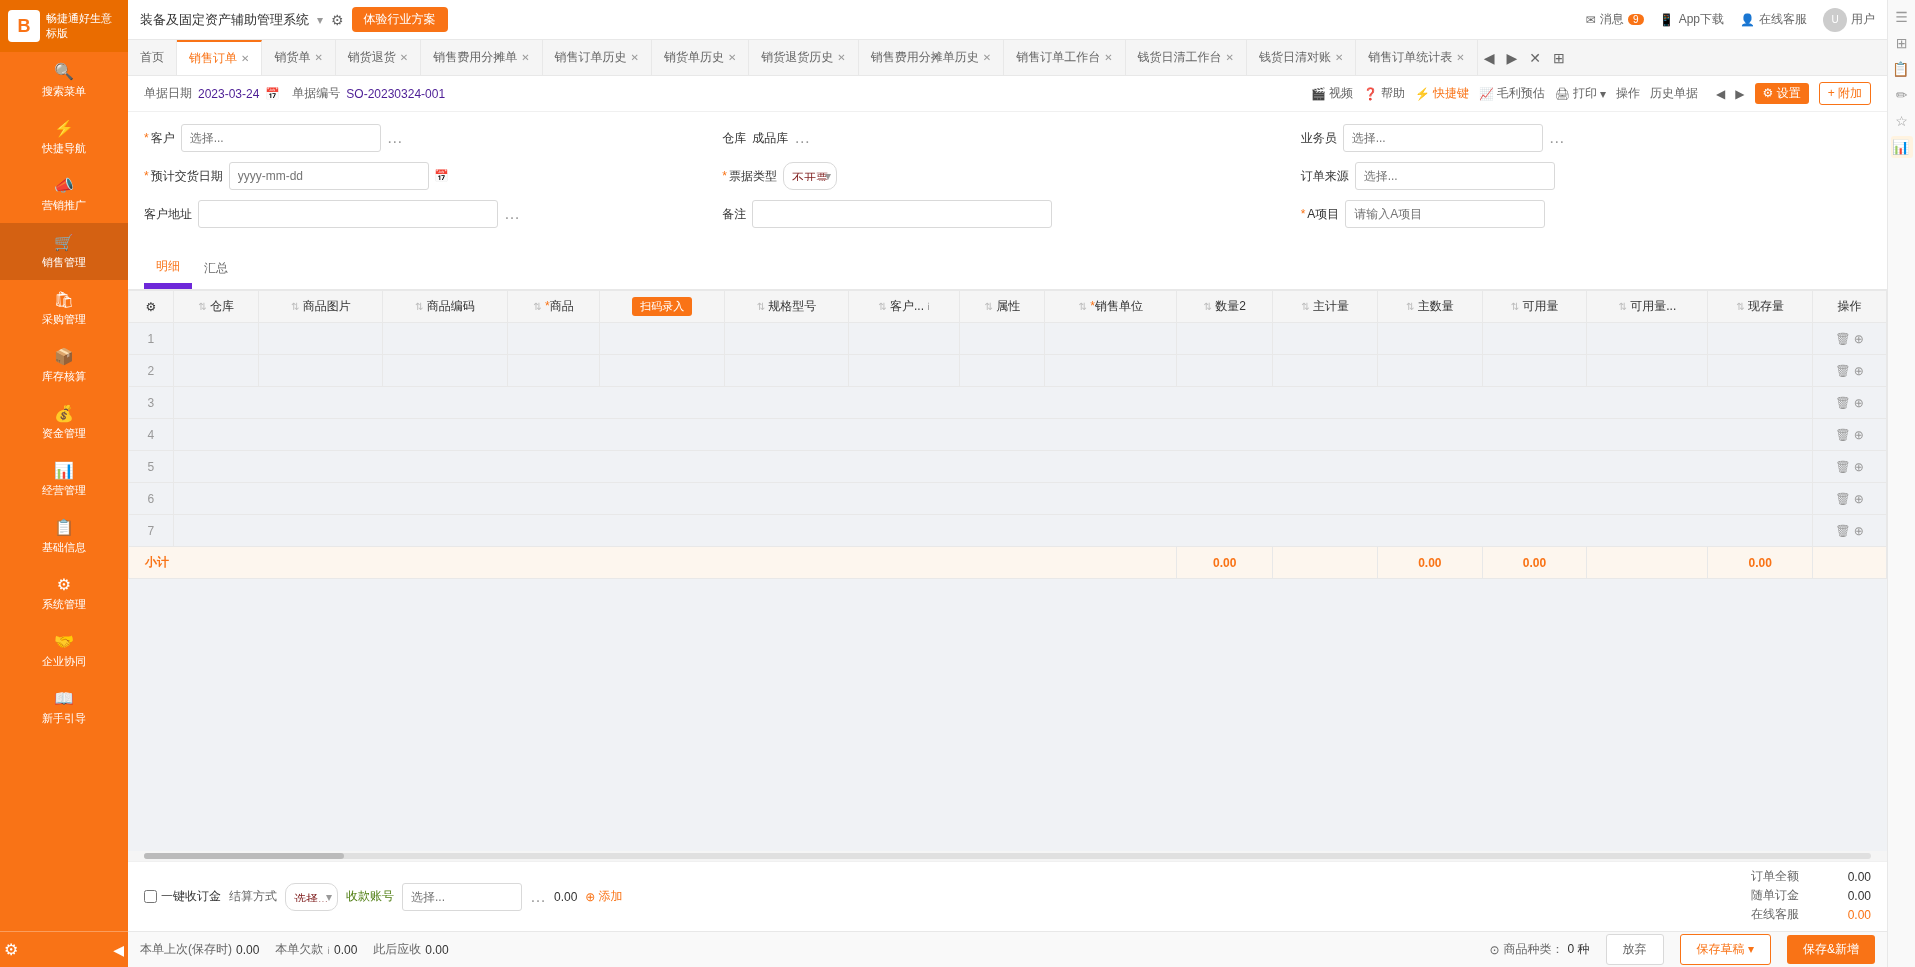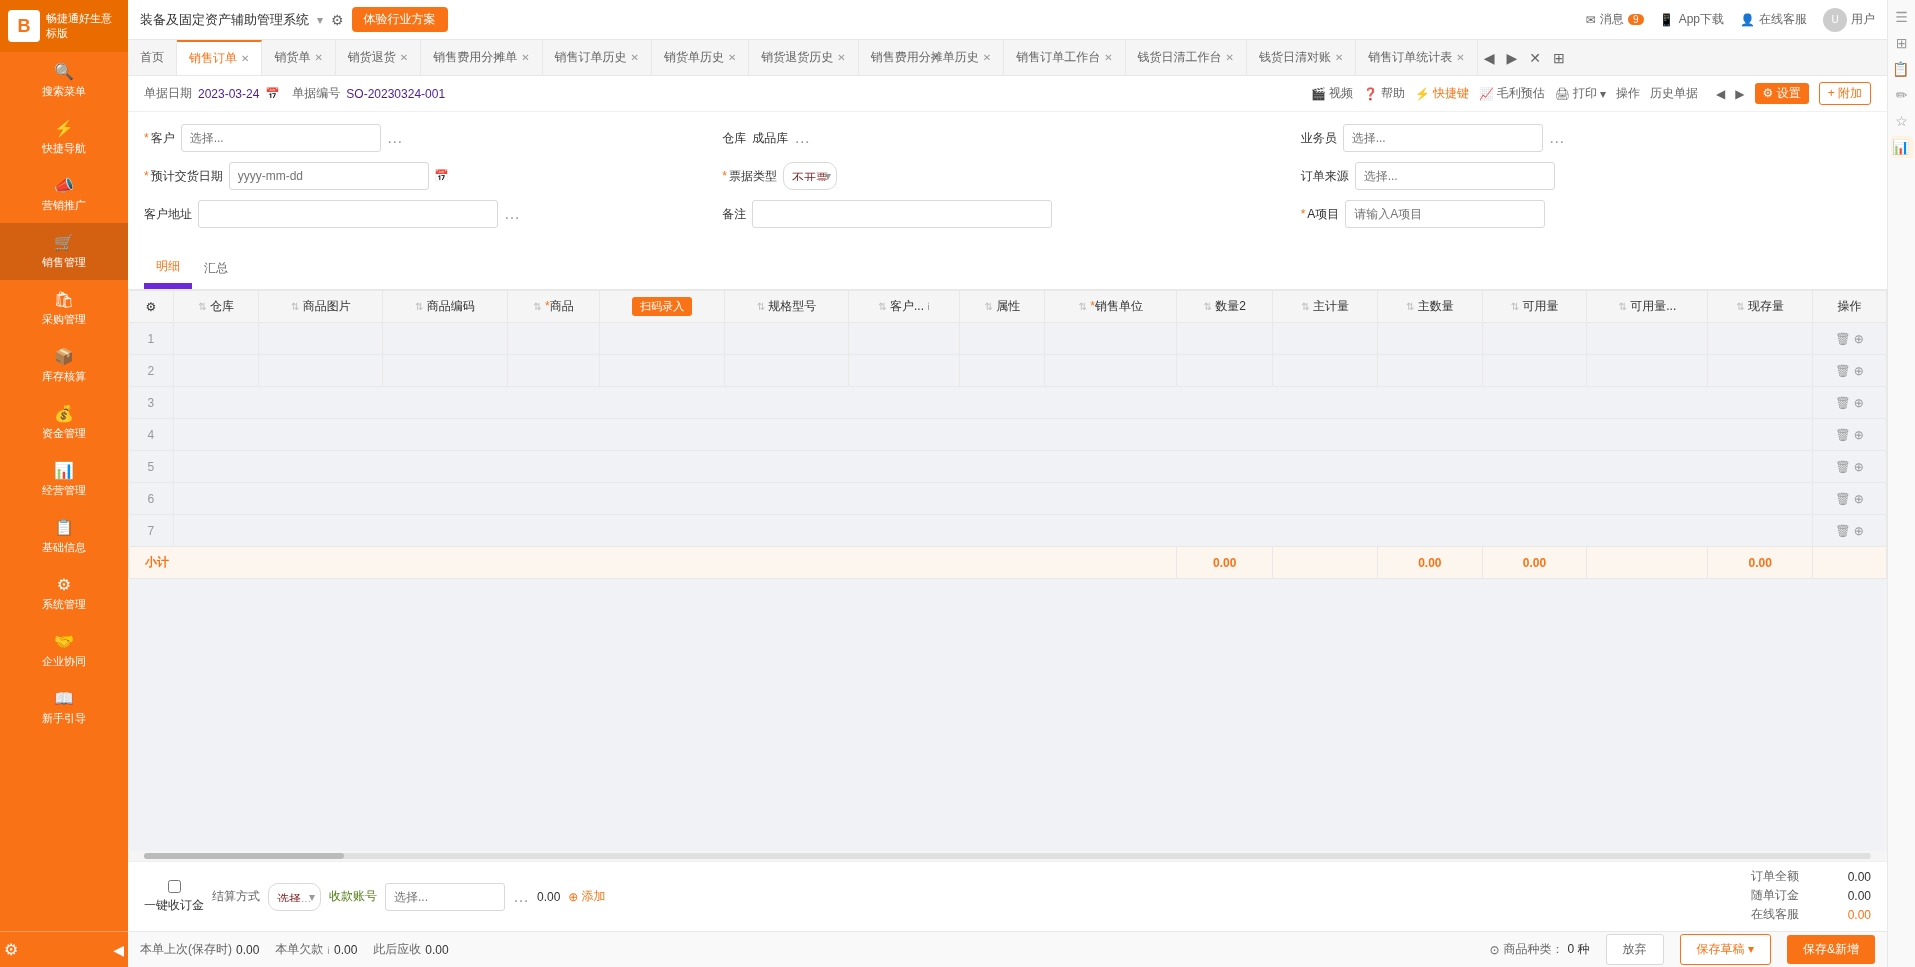--- a/index.html
+++ b/index.html
@@ -92,21 +92,21 @@
     .summary-value { color: #333; min-width: 60px; text-align: right; }
     .summary-value.orange { color: #f97316; }
 
     
     .scroll-row { height: 10px; background: #f5f5f5; display: flex; align-items: center; padding: 0 16px; }
     .scrollbar-track { flex: 1; height: 6px; background: #e0e0e0; border-radius: 3px; }
     .scrollbar-thumb { width: 200px; height: 6px; background: #bbb; border-radius: 3px; }
 
     
     .payment-row { display: flex; align-items: center; gap: 8px; padding: 6px 16px; background: white; border-top: 1px solid #f0f0f0; font-size: 12px; }
-    .checkbox-label { display: flex; align-items: center; gap: 4px; cursor: pointer; flex-direction: column; }
+    .checkbox-label { display: flex; align-items: center; gap: 4px; cursor: pointer; }
     .add-btn { color: #f97316; cursor: pointer; display: flex; align-items: center; gap: 3px; }
 
     
     .right-panel { width: 28px; background: #f9f9f9; border-left: 1px solid #e8e8e8; display: flex; flex-direction: column; align-items: center; padding: 6px 0; gap: 4px; }
     .right-panel-icon { width: 22px; height: 22px; display: flex; align-items: center; justify-content: center; color: #999; font-size: 14px; cursor: pointer; border-radius: 3px; }
     .right-panel-icon.orange { color: #f97316; background: #fff3e0; }
 
     .header-doc { display: flex; align-items: center; gap: 12px; padding: 0 16px; height: 36px; background: white; border-bottom: 1px solid #f0f0f0; font-size: 12px; }
     .doc-field { display: flex; align-items: center; gap: 6px; }
     .doc-label { color: #666; }

